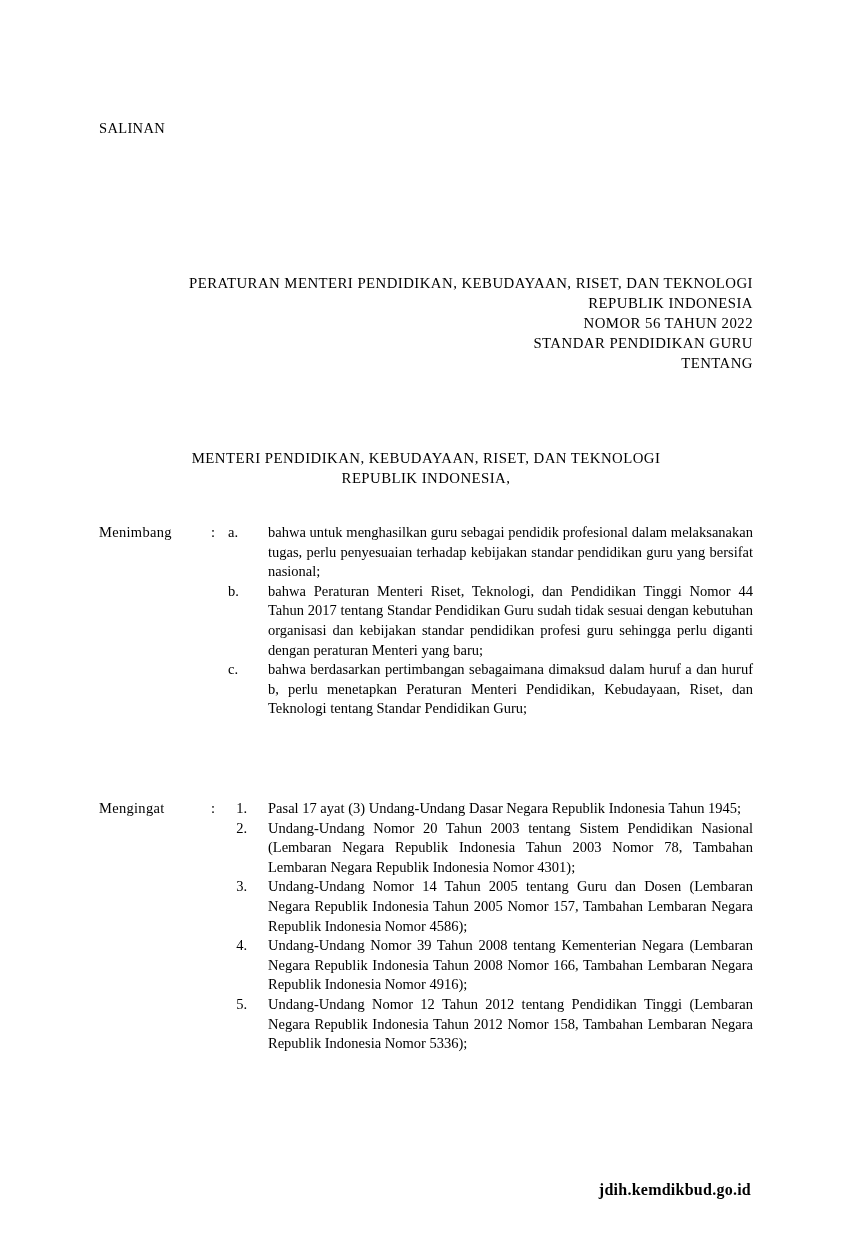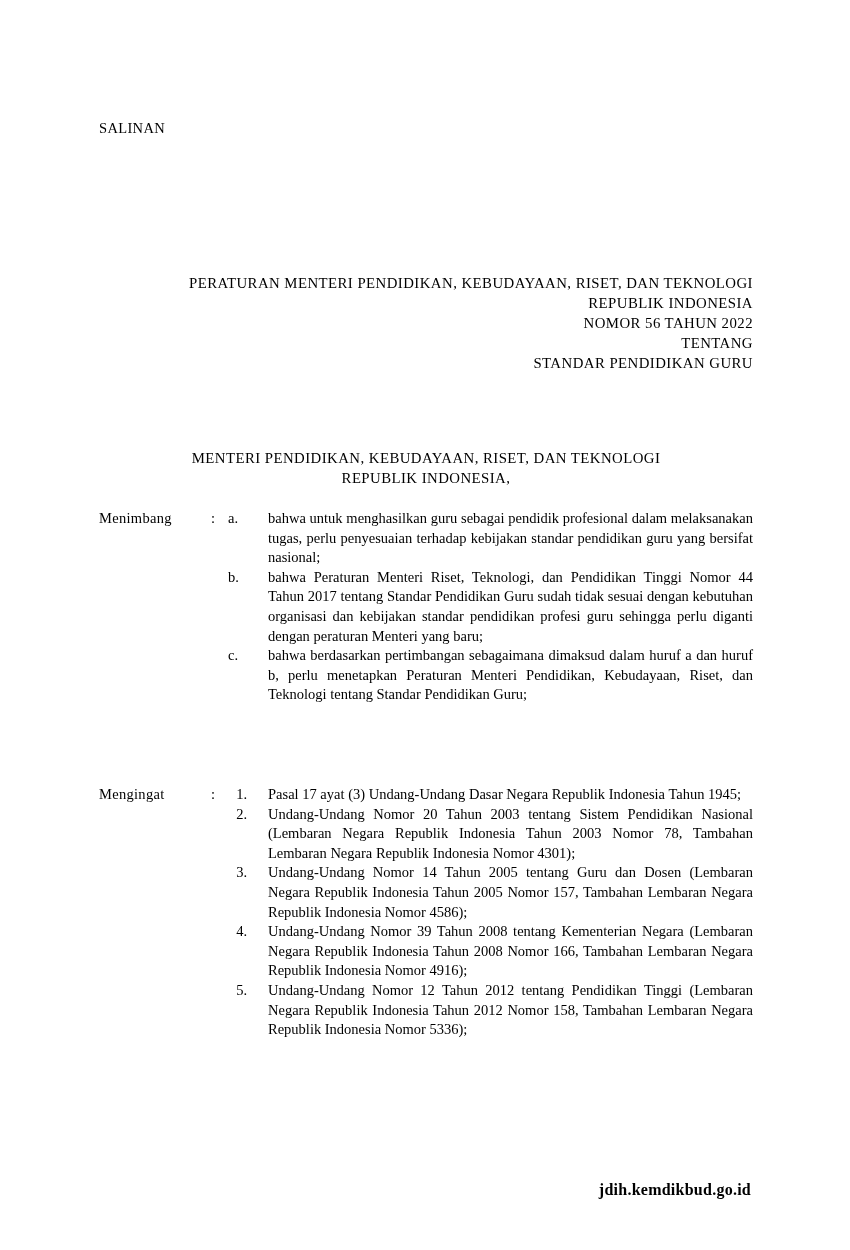--- a/index.html
+++ b/index.html
@@ -67,20 +67,21 @@
     position: absolute;
     left: 99px;
     width: 654px;
   }
   #section-menimbang { top: 509px; }
   #section-mengingat { top: 785px; }
 
   .clause-row {
     display: flex;
     align-items: flex-start;
+    margin-top: 14px;
   }
   .clause-label {
     width: 112px;
     flex: 0 0 112px;
     font-size: 14.5px;
     line-height: 19.6px;
     letter-spacing: 0.3px;
     white-space: nowrap;
   }
   .clause-colon {
@@ -128,22 +129,22 @@
 <body>
 
 <div class="page">
 
   <div class="salinan">SALINAN</div>
 
   <div class="title-block">
     <div class="title-line">PERATURAN MENTERI PENDIDIKAN, KEBUDAYAAN, RISET, DAN TEKNOLOGI</div>
     <div class="title-line">REPUBLIK INDONESIA</div>
     <div class="title-line">NOMOR 56 TAHUN 2022</div>
+    <div class="title-line">STANDAR PENDIDIKAN GURU</div>
     <div class="title-line">TENTANG</div>
-    <div class="title-line">STANDAR PENDIDIKAN GURU</div>
   </div>
 
 
   <div class="preamble-minister">
     <div class="title-line">MENTERI PENDIDIKAN, KEBUDAYAAN, RISET, DAN TEKNOLOGI</div>
     <div class="title-line">REPUBLIK INDONESIA,</div>
   </div>
 
   <div class="section" id="section-menimbang">
     <div class="clause-row">

